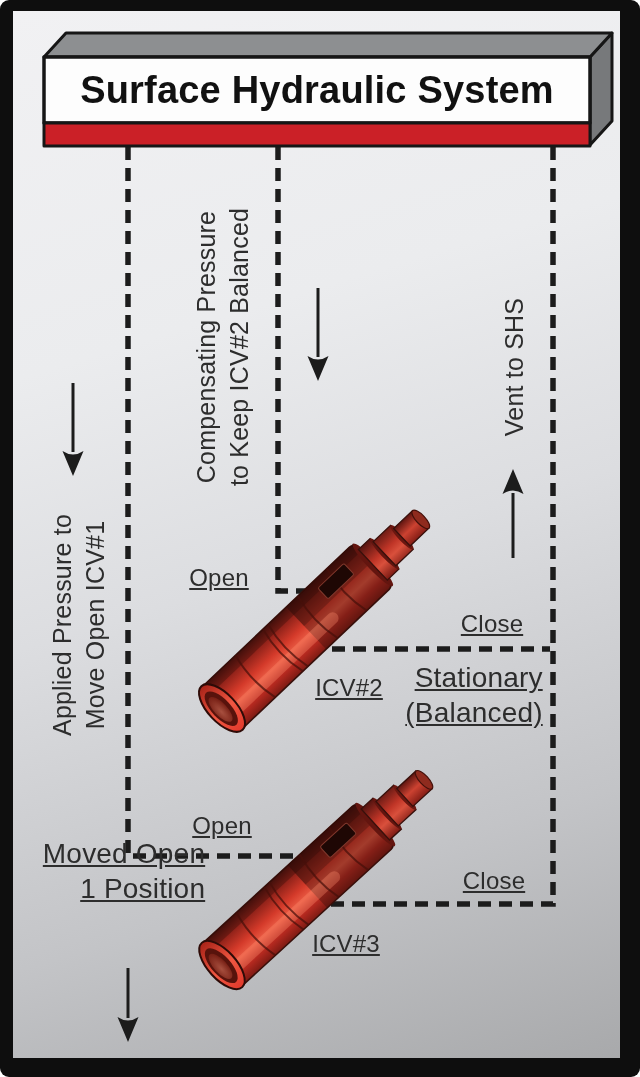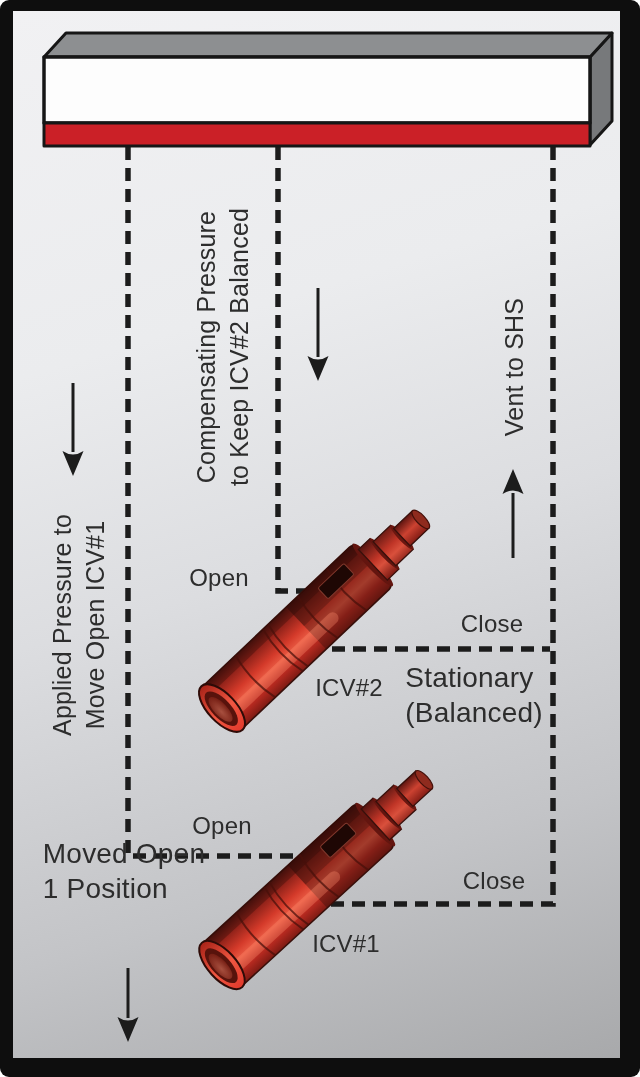--- a/index.html
+++ b/index.html
@@ -12,21 +12,21 @@
   }
   .canvas {
     position:absolute; left:13px; top:11px; right:20px; bottom:19px;
     background:linear-gradient(163deg,#f1f1f3 0%, #ebecee 30%, #dcdde0 52%, #c3c4c7 78%, #a8a9ab 100%);
   }
   .overlay { position:absolute; left:0; top:0; width:640px; height:1077px; }
 
   .lbl {
     position:absolute; transform:translate(-50%,-50%);
     color:#2d2d2d; font-size:24px; line-height:1.25;
-    white-space:pre-line; text-align:left; letter-spacing:0.2px;
+    white-space:pre-line; text-align:right; letter-spacing:0.2px;text-decoration:underline;
   }
   .rot {
     position:absolute; transform:translate(-50%,-50%) rotate(-90deg);
     color:#2d2d2d; font-size:25px; line-height:1.3;
     white-space:pre; text-align:center; letter-spacing:0.2px;
   }
   .title {
     position:absolute; transform:translate(-50%,-50%);
     font-size:38px; font-weight:700; color:#111;
     white-space:nowrap; letter-spacing:0.2px;
@@ -127,33 +127,34 @@
       <polygon points="590,57 612,33 612,121 590,145" fill="#77797b"></polygon>
       <polygon points="44,57 66,33 612,33 590,57" fill="#8d8f91"></polygon>
       <rect x="44" y="57" width="546" height="66" fill="#fdfdfd" stroke-width="3.5"></rect>
       <rect x="44" y="123" width="546" height="23" fill="#cb2027"></rect>
     </g>
 
     <use href="#valve" transform="translate(222,708) rotate(-43.5)"></use>
     <use href="#valve" transform="translate(222,965) rotate(-42.5)"></use>
   </svg>
 
+  <div class="title" style="left:317px; top:90px;">Surface Hydraulic System</div>
 
   <div class="rot" style="left:222px; top:347px;">Compensating Pressure
 to Keep ICV#2 Balanced</div>
 
   <div class="rot" style="left:78px; top:625px;">Applied Pressure to
 Move Open ICV#1</div>
 
   <div class="rot" style="left:514px; top:367px;">Vent to SHS</div>
 
   <div class="lbl" style="left:219px; top:578px;">Open</div>
   <div class="lbl" style="left:492px; top:624px;">Close</div>
   <div class="lbl" style="left:349px; top:688px;">ICV#2</div>
   <div class="lbl small" style="left:474px; top:695px;">Stationary
 (Balanced)</div>
 
   <div class="lbl" style="left:222px; top:826px;">Open</div>
   <div class="lbl" style="left:494px; top:881px;">Close</div>
-  <div class="lbl" style="left:346px; top:944px;">ICV#1</div>
+  <div class="lbl" style="left:346px; top:944px;">ICV#3</div>
   <div class="lbl small" style="left:124px; top:871px;">Moved Open
 1 Position</div>
 </div>
 
 </body></html>

